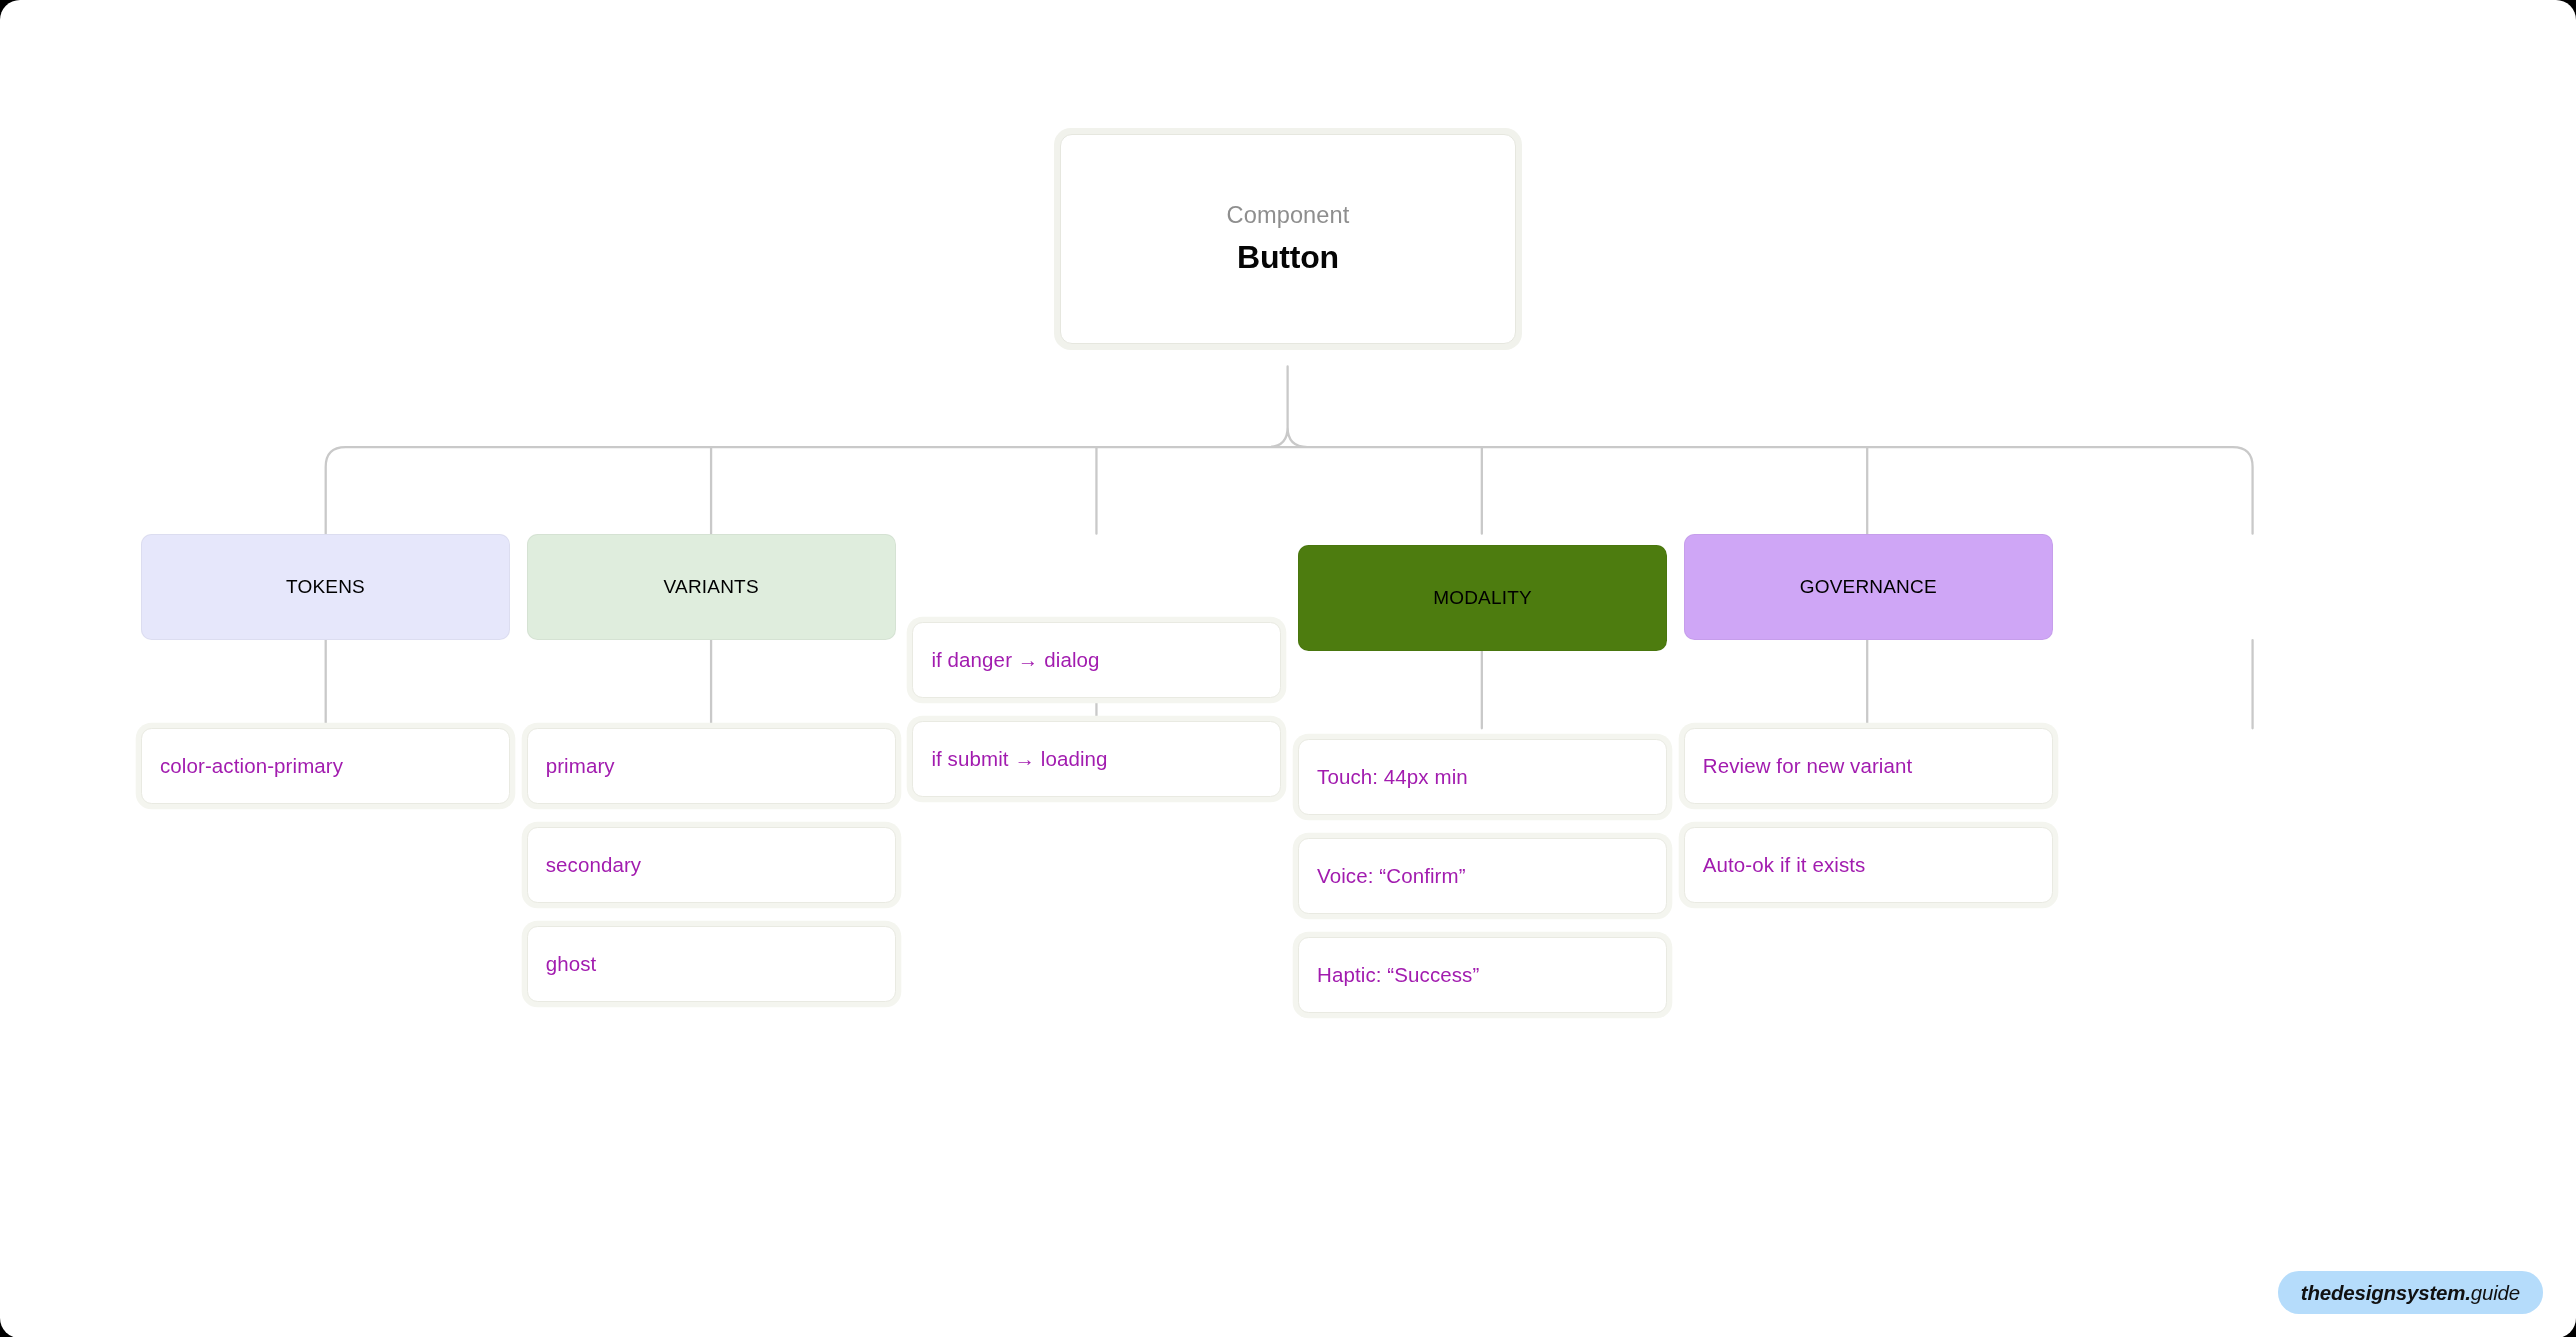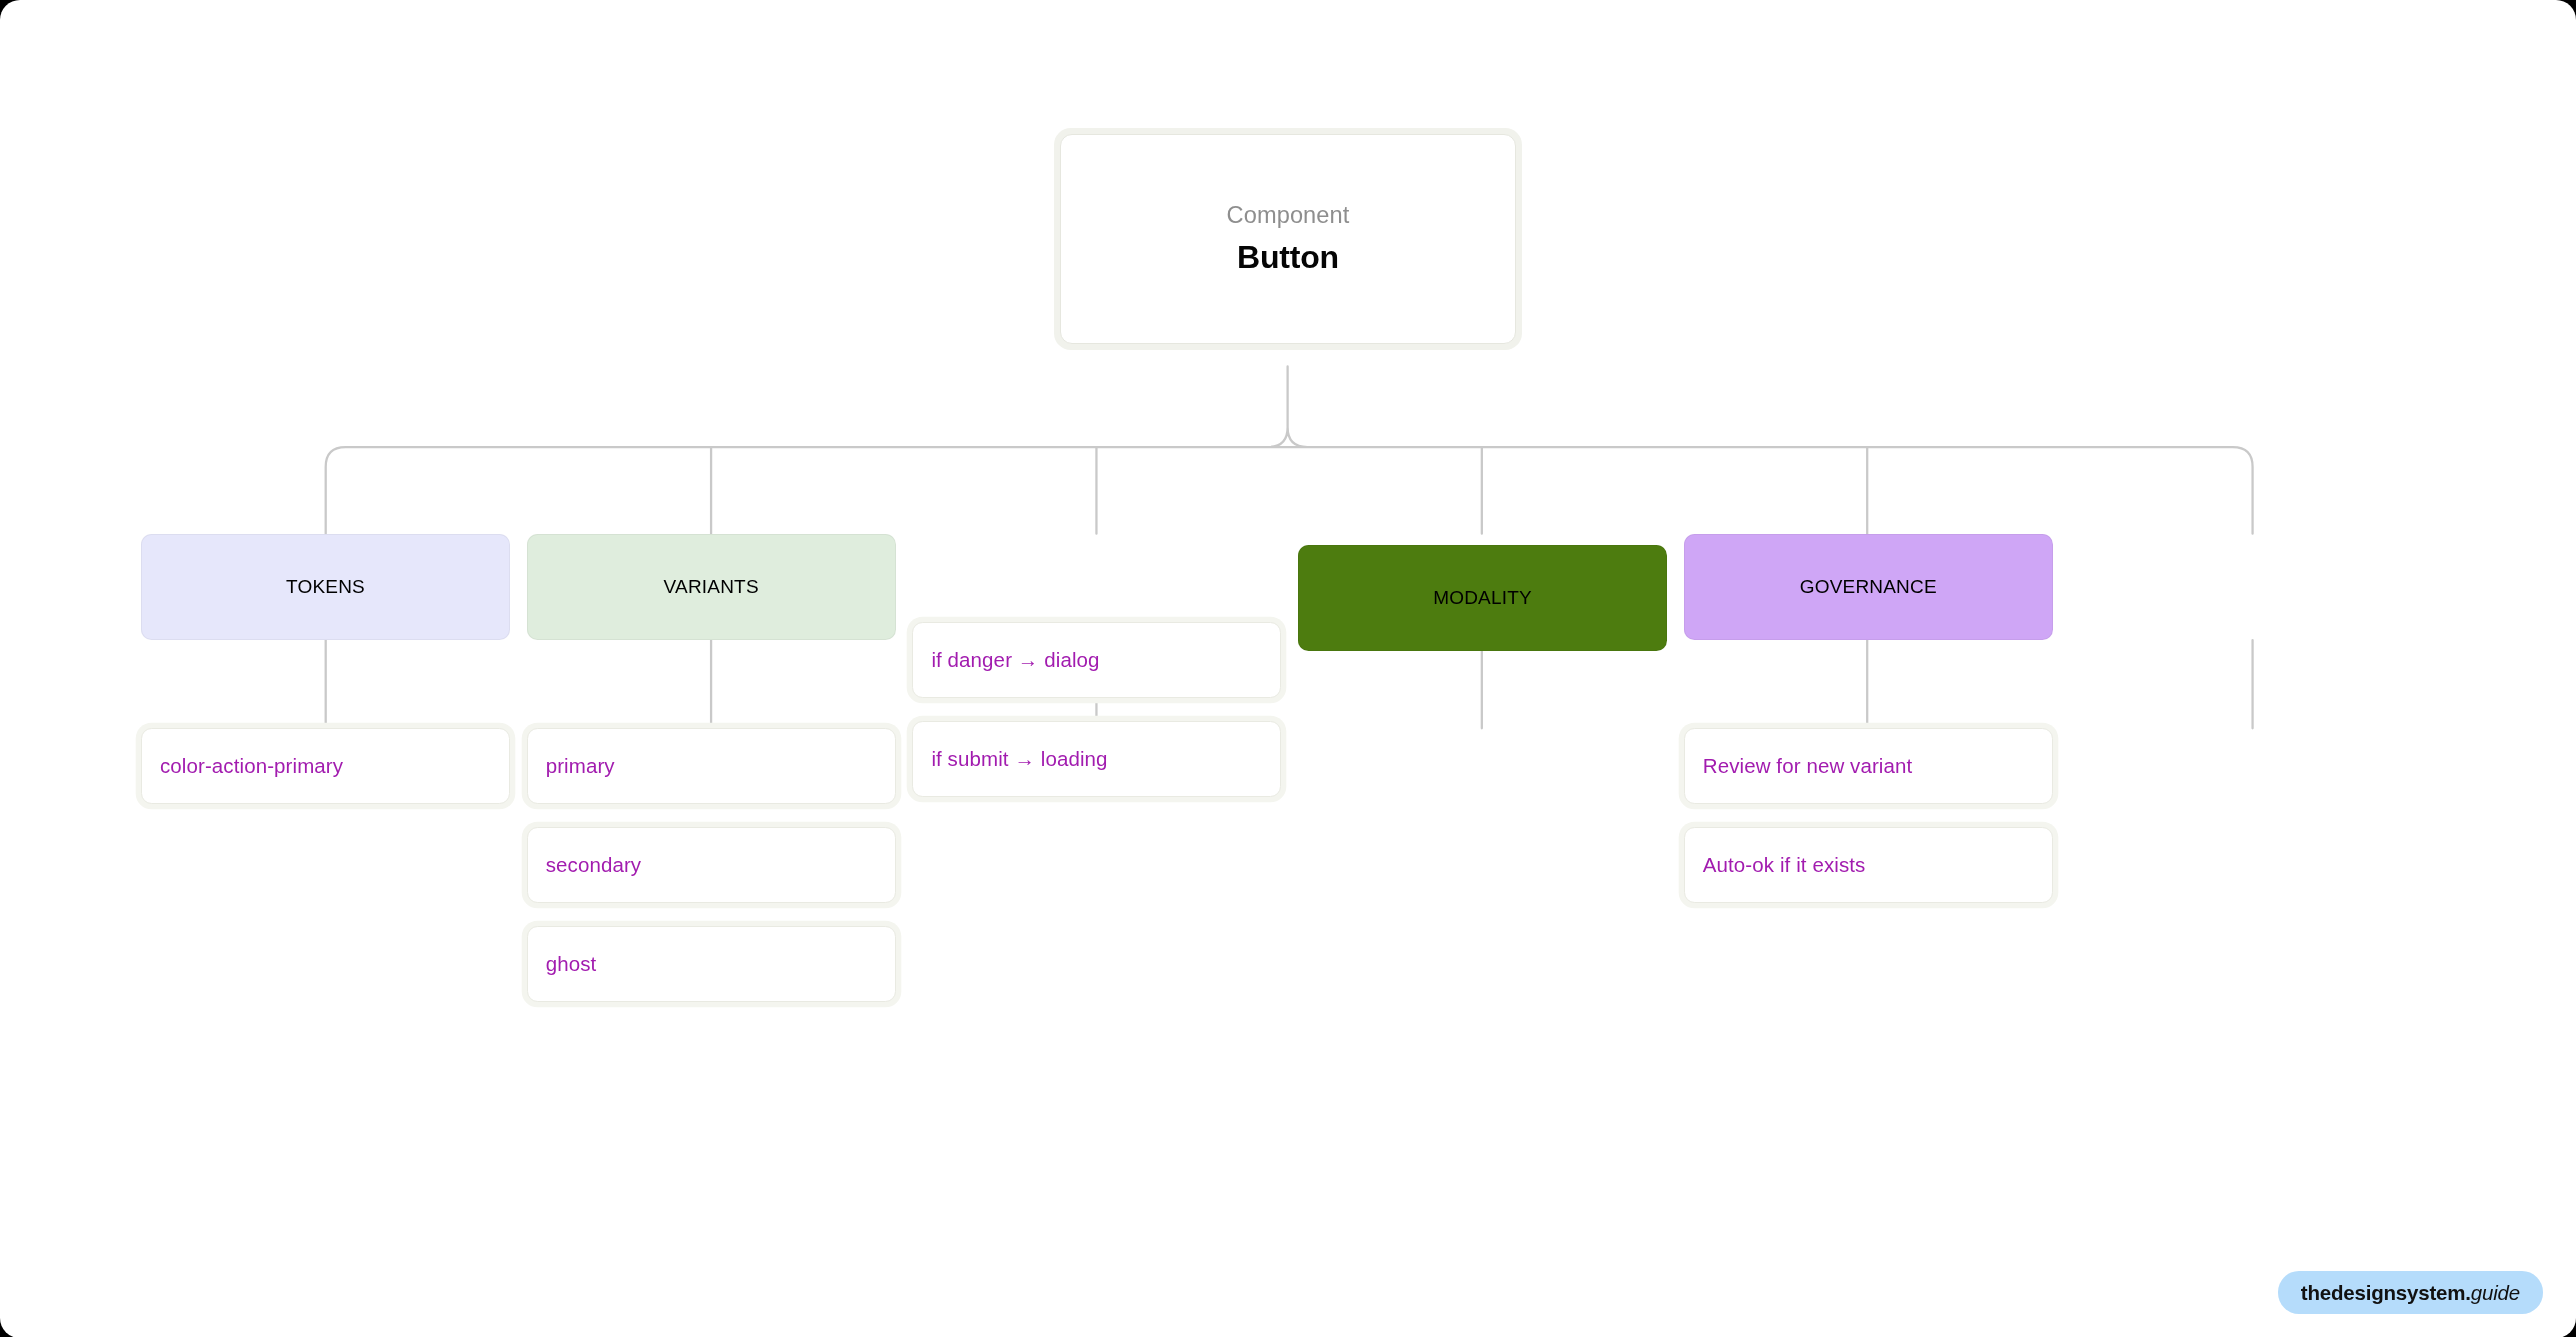--- a/index.html
+++ b/index.html
@@ -125,21 +125,21 @@
     padding: 0 23px;
     background: #b5dcfb;
     border-radius: 21px;
     display: flex;
     align-items: center;
     font-size: 20.5px;
     color: #111111;
     letter-spacing: -0.2px;
     white-space: nowrap;
   }
-  #brand-name { font-weight: 700; }
+  #brand-name { font-weight: 700; font-style: italic; }
   #brand-tld  { font-weight: 400; font-style: italic; }
 </style>
 </head>
 <body>
 
 <div id="canvas">
 
   <svg id="wires" viewBox="0 0 3389 1760" xmlns="http://www.w3.org/2000/svg">
     <g id="wire-group" fill="none" stroke="#c9c9c9" stroke-width="3" stroke-linecap="round">
         <path d="M 1694 482 L 1694 562 M 428.5 702 L 428.5 614 Q 428.5 588 454.5 588 L 2937.5 588 Q 2963.5 588 2963.5 614 L 2963.5 702 M 1668 588 Q 1694 588 1694 562 M 1720 588 Q 1694 588 1694 562 M 935.5 588 L 935.5 702 M 1442.5 588 L 1442.5 702 M 1949.5 588 L 1949.5 702 M 2456.5 588 L 2456.5 702 M 428.5 842 L 428.5 958 M 935.5 842 L 935.5 958 M 1442.5 842 L 1442.5 958 M 1949.5 842 L 1949.5 958 M 2456.5 842 L 2456.5 958 M 2963.5 842 L 2963.5 958" fill="none"></path>
@@ -169,20 +169,25 @@
         </div>
       </div>
       <div class="column">
         <div class="leaf-list">
           <div class="leaf-card">if danger → dialog</div>
           <div class="leaf-card">if submit → loading</div>
         </div>
       </div>
       <div class="column">
         <div class="col-header" style="background: #4d7c0f; margin-top: 11px;">MODALITY</div>
+        <div class="leaf-list">
+          <div class="leaf-card">Touch: 44px min</div>
+          <div class="leaf-card">Voice: “Confirm”</div>
+          <div class="leaf-card">Haptic: “Success”</div>
+        </div>
       </div>
       <div class="column">
         <div class="col-header" style="background: rgb(207, 166, 246);">GOVERNANCE</div>
         <div class="leaf-list">
           <div class="leaf-card">Review for new variant</div>
           <div class="leaf-card">Auto-ok if it exists</div>
         </div>
       </div>
     </div>
 

